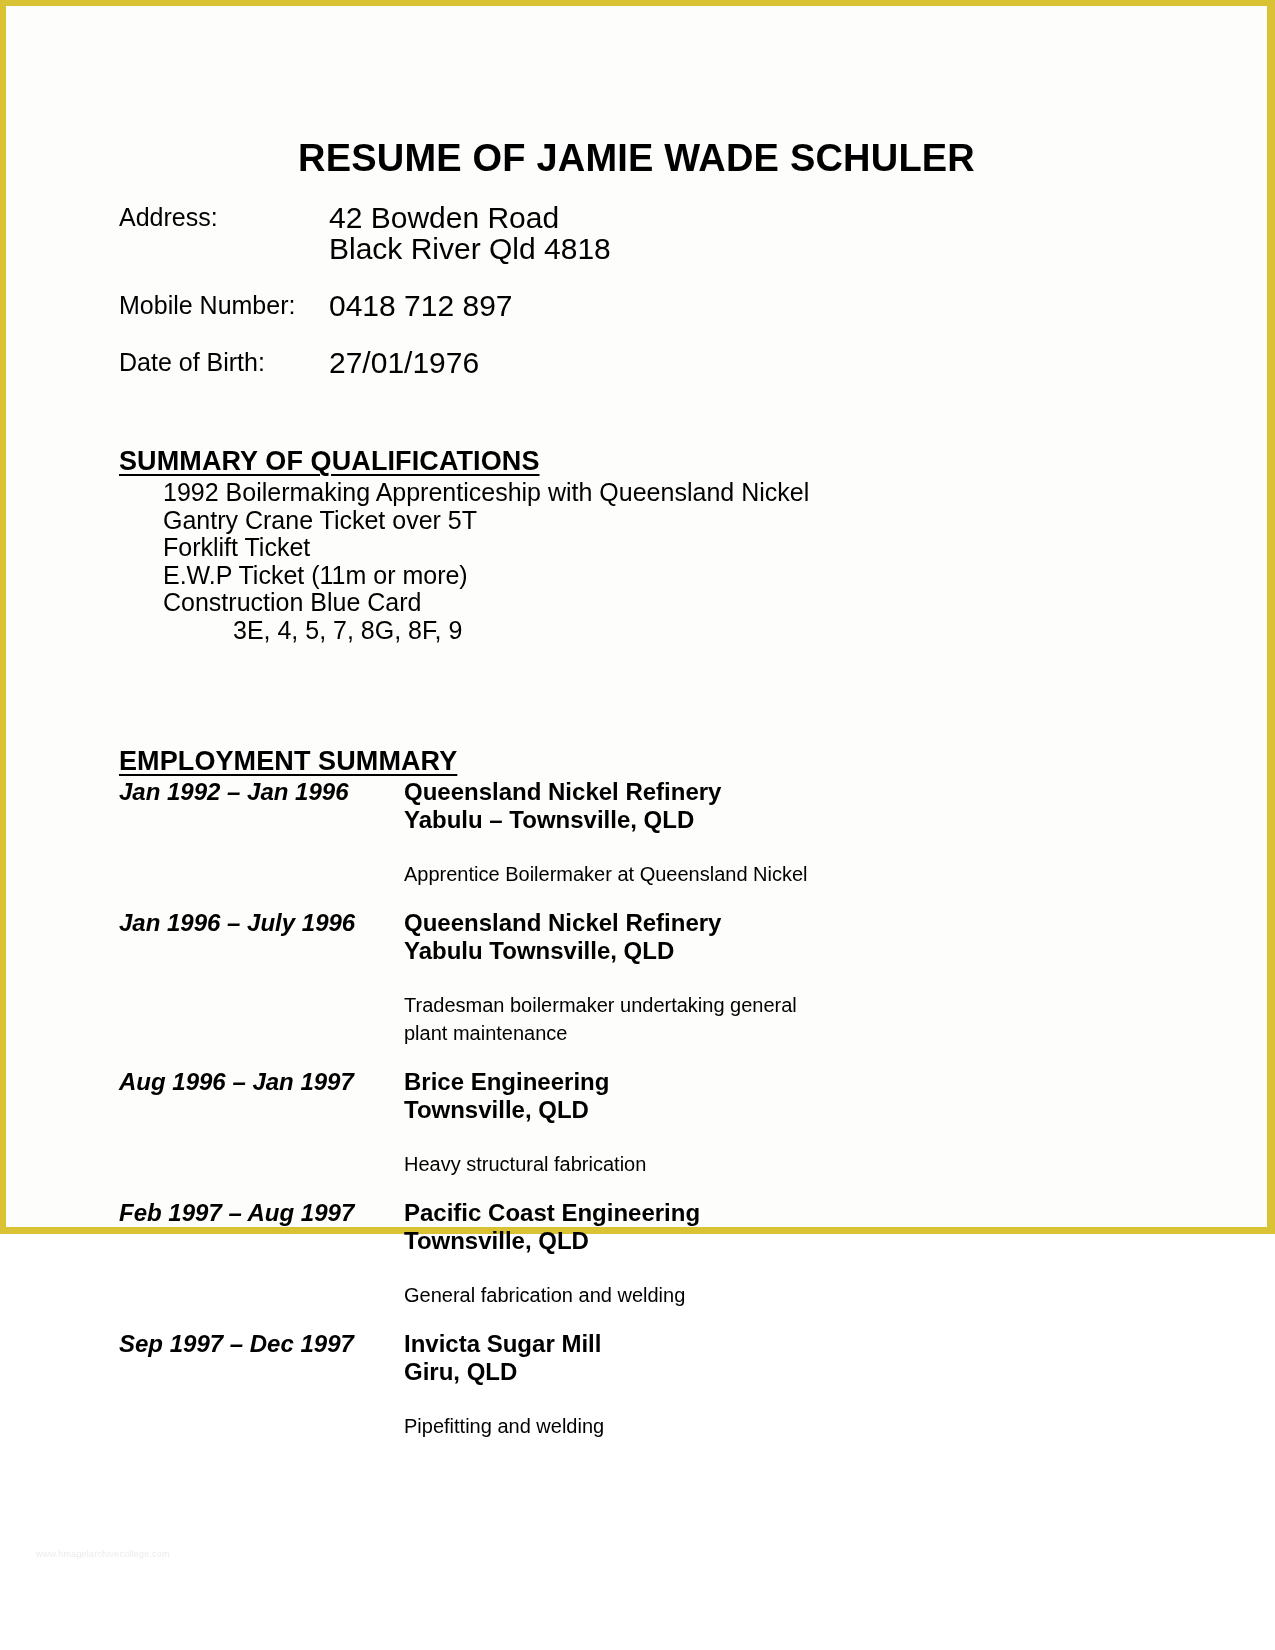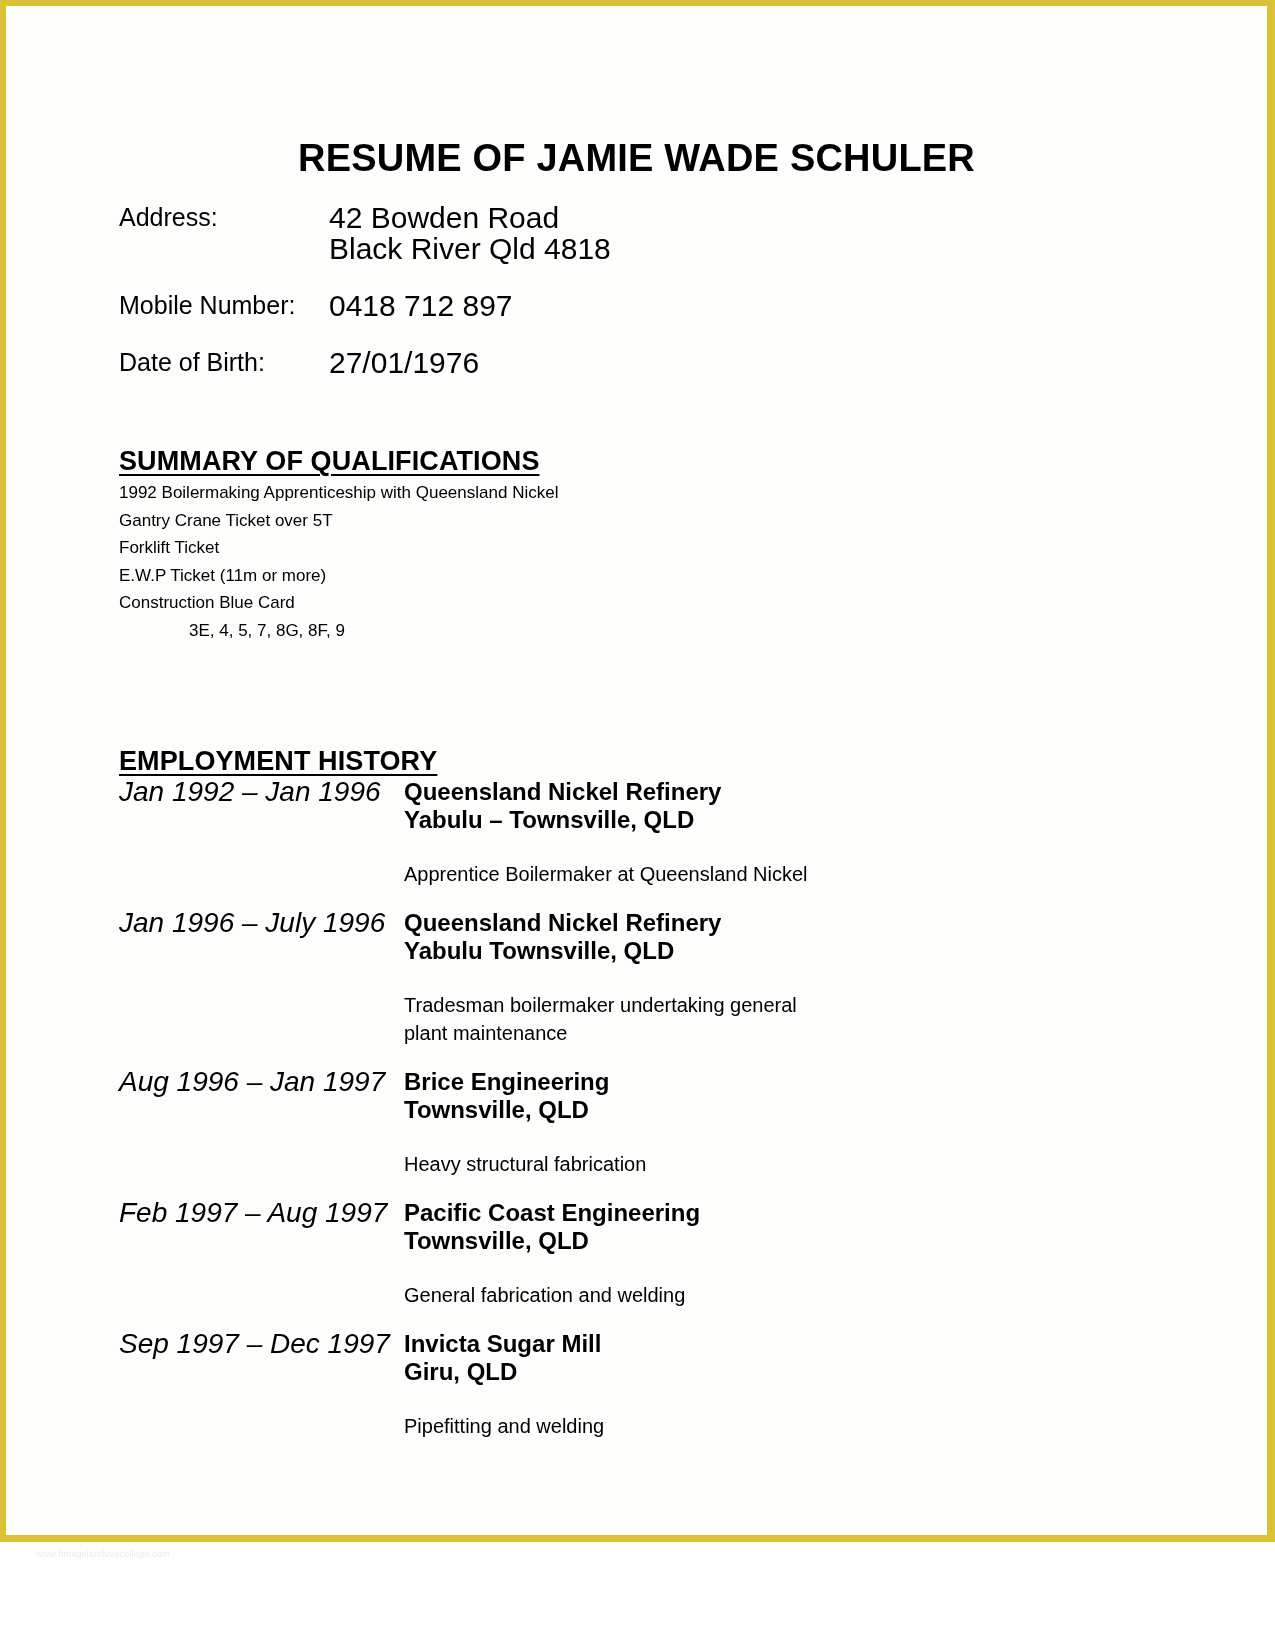--- a/index.html
+++ b/index.html
@@ -14,21 +14,21 @@
     font-family: "Liberation Sans", sans-serif;
     color: #000000;
     overflow: hidden;
   }
 
   
   #page {
     position: relative;
     box-sizing: border-box;
     width: 1275px;
-    height: 1542px;
+    height: 1234px;
     background: #ef4444;
     border-top: 6px solid #d9c234;
     border-left: 6px solid #d9c234;
     border-right: 8px solid #d9c234;
     border-bottom: 7px solid #d9c234;
   }
 
   #sheet {
     position: absolute;
     inset: 0;
@@ -88,23 +88,24 @@
   #heading-employment { top: 718px; }
 
   
   .qual-list {
     position: absolute;
     left: 113px;
     top: 473px;
     width: 820px;
   }
   .qual-line {
-    font-size: 17px;
+    font-size: 25px;
     line-height: 27.5px;
     white-space: pre;
+    margin-left: 44px;
   }
   .qual-line.indented { padding-left: 70px; }
 
   
   .employment {
     position: absolute;
     left: 113px;
     top: 772px;
     width: 1000px;
   }
@@ -113,23 +114,24 @@
     margin-bottom: 21px;
   }
   .job:last-child { margin-bottom: 16px; }
   .job-head {
     display: flex;
     align-items: flex-start;
   }
   .job-dates {
     width: 285px;
     flex: 0 0 285px;
-    font-size: 28px;
+    font-size: 24px;
     line-height: 28px;
     font-style: italic;
+    font-weight: bold;
   }
   .job-org {
     font-size: 24px;
     line-height: 28px;
     font-weight: bold;
   }
   .job-org .line { display: block; }
   .job-desc {
     margin-left: 285px;
     margin-top: 26px;
@@ -188,21 +190,21 @@
 
     <div class="qual-list">
       <div class="qual-line">1992 Boilermaking Apprenticeship with Queensland Nickel</div>
       <div class="qual-line">Gantry Crane Ticket over 5T</div>
       <div class="qual-line">Forklift Ticket</div>
       <div class="qual-line">E.W.P Ticket (11m or more)</div>
       <div class="qual-line">Construction Blue Card</div>
       <div class="qual-line indented">3E, 4, 5, 7, 8G, 8F, 9</div>
     </div>
 
-    <h2 class="section-heading" id="heading-employment">EMPLOYMENT HISTORY</h2>
+    <h2 class="section-heading" id="heading-employment">EMPLOYMENT SUMMARY</h2>
 
     <div class="employment">
 
       <div class="job">
         <div class="job-head">
           <div class="job-dates">Jan 1992 – Jan 1996</div>
           <div class="job-org">
             <span class="line">Queensland Nickel Refinery</span>
             <span class="line">Yabulu – Townsville, QLD</span>
           </div>

